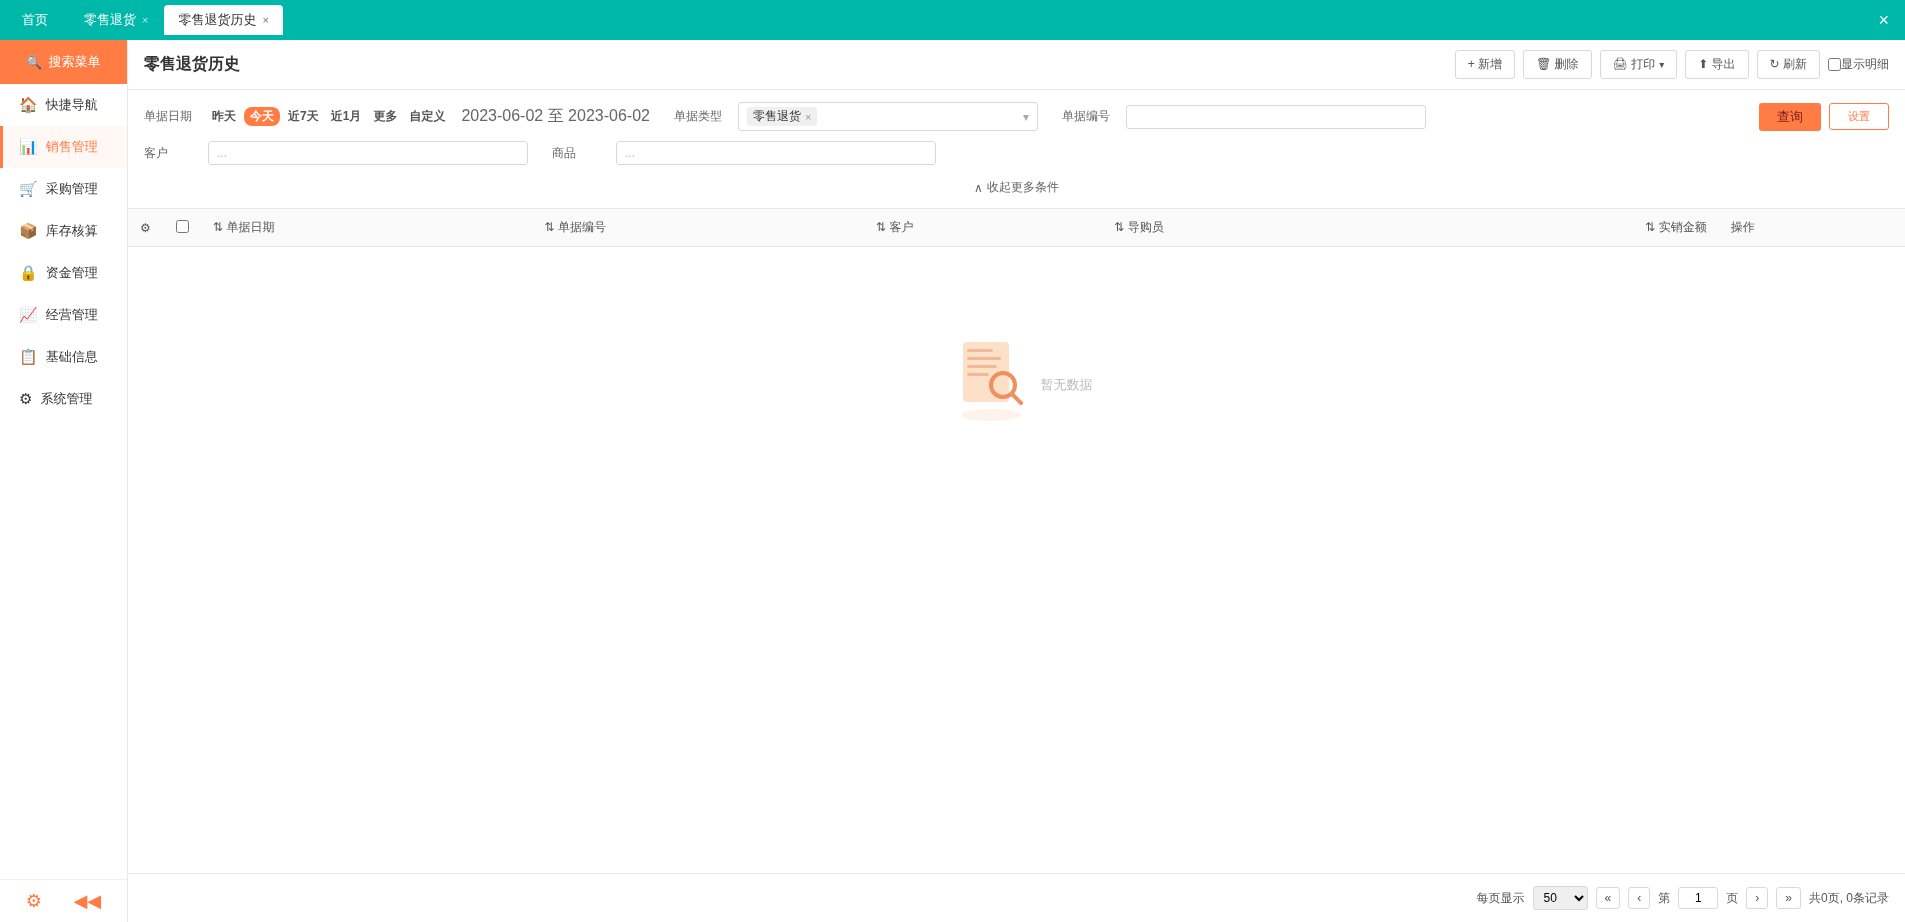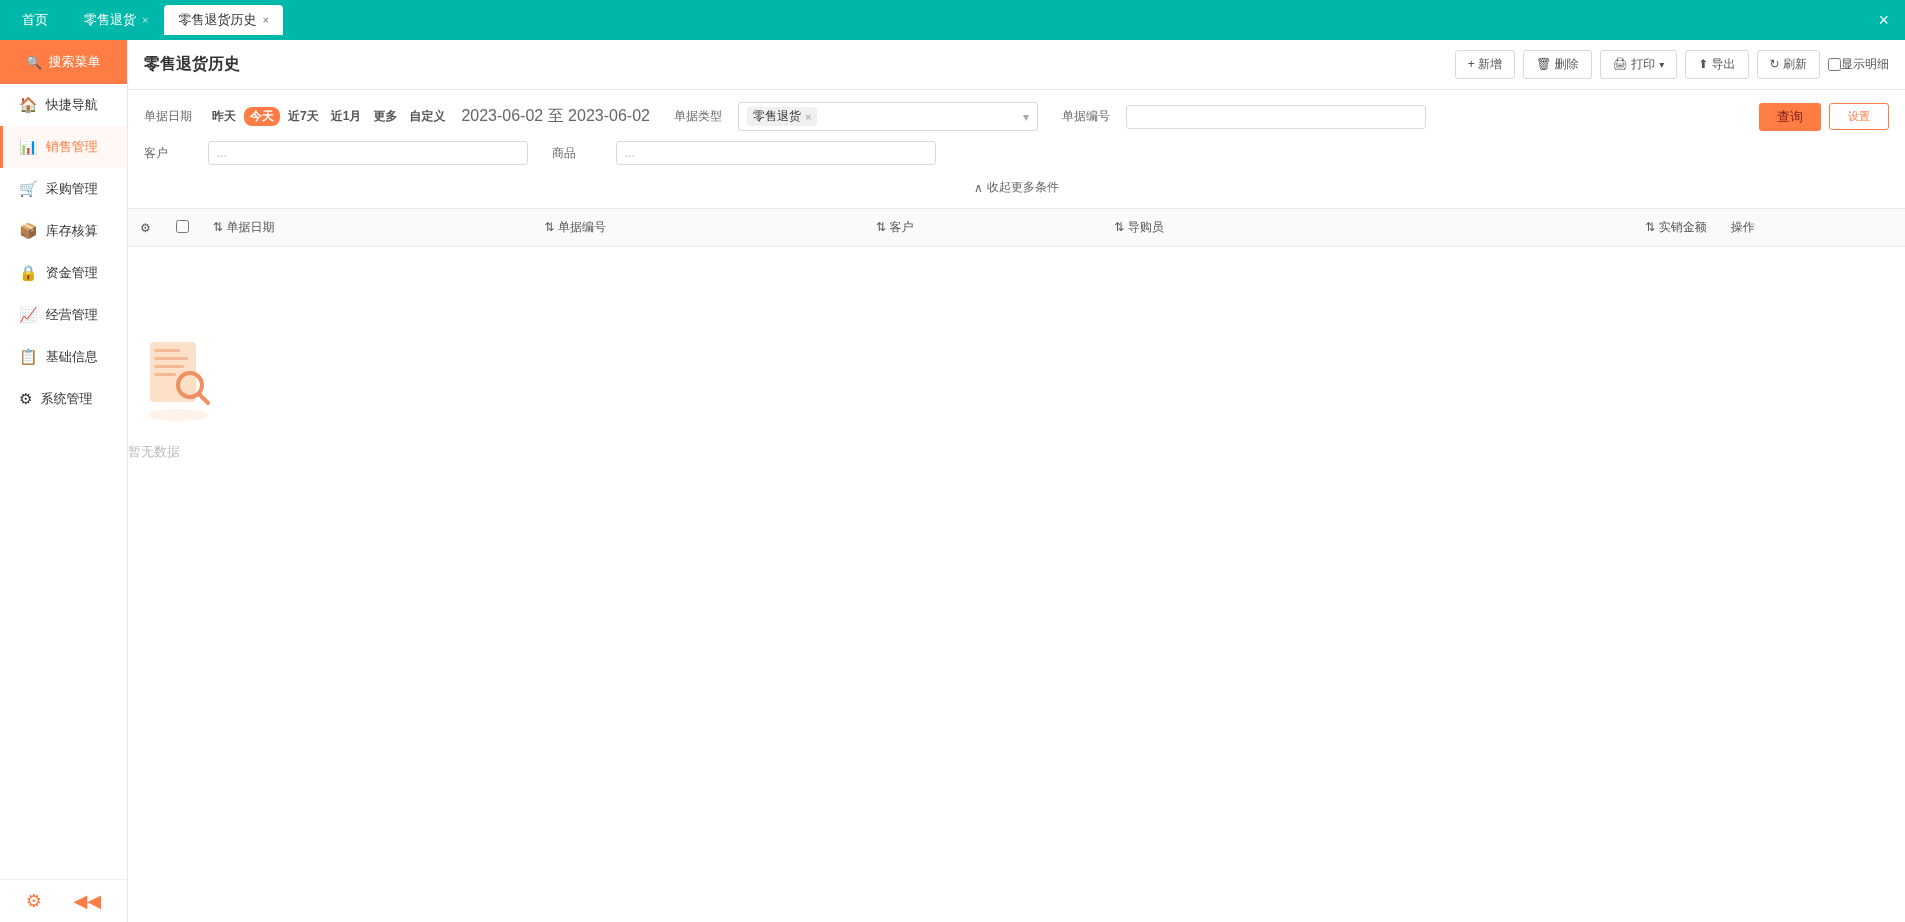--- a/index.html
+++ b/index.html
@@ -56,21 +56,21 @@
 
     
     .table-area { background: #fff; flex: 1; overflow: auto; margin: 0; }
     .data-table { width: 100%; border-collapse: collapse; }
     .data-table thead { background: #fafafa; }
     .data-table th { padding: 10px 12px; text-align: left; font-size: 12px; color: #555; font-weight: normal; border-bottom: 1px solid #e8e8e8; white-space: nowrap; }
     .table-header-settings { width: 36px; }
     .table-header-check { width: 36px; }
 
     
-    .empty-state { display: flex; flex-direction: column; align-items: flex-start; justify-content: center; padding: 80px 0; }
+    .empty-state { display: flex; flex-direction: row; align-items: center; justify-content: center; padding: 80px 0; }
     .empty-icon { width: 100px; height: 100px; margin-bottom: 16px; }
     .empty-text { color: #bbb; font-size: 13px; }
 
     
     .pagination { background: #fff; border-top: 1px solid #e8e8e8; padding: 12px 16px; display: flex; align-items: center; justify-content: flex-end; gap: 8px; flex-shrink: 0; font-size: 12px; color: #555; }
     .page-size-select { border: 1px solid #d9d9d9; border-radius: 3px; padding: 3px 6px; font-size: 12px; cursor: pointer; }
     .page-btn { border: 1px solid #d9d9d9; border-radius: 3px; padding: 3px 8px; cursor: pointer; background: #fff; font-size: 12px; color: #555; }
     .page-input { border: 1px solid #d9d9d9; border-radius: 3px; padding: 3px 6px; width: 40px; text-align: center; font-size: 12px; }
   </style>
 </head>
@@ -288,15 +288,31 @@
                   <circle cx="62" cy="58" r="7" fill="#fde0c0" opacity="0.5"></circle>
                 </svg>
                 <span class="empty-text">暂无数据</span>
               </div>
             </td>
           </tr>
         </tbody>
       </table>
     </div>
 
+    <div class="pagination">
+      <span>每页显示</span>
+      <select class="page-size-select">
+        <option value="20">20</option>
+        <option value="50" selected="">50</option>
+        <option value="100">100</option>
+      </select>
+      <button class="page-btn">«</button>
+      <button class="page-btn">‹</button>
+      <span>第</span>
+      <input class="page-input" type="text" value="1" style="">
+      <span>页</span>
+      <button class="page-btn">›</button>
+      <button class="page-btn">»</button>
+      <span>共0页, 0条记录</span>
+    </div>
 
   </div>
 </div>
 
 </body></html>

